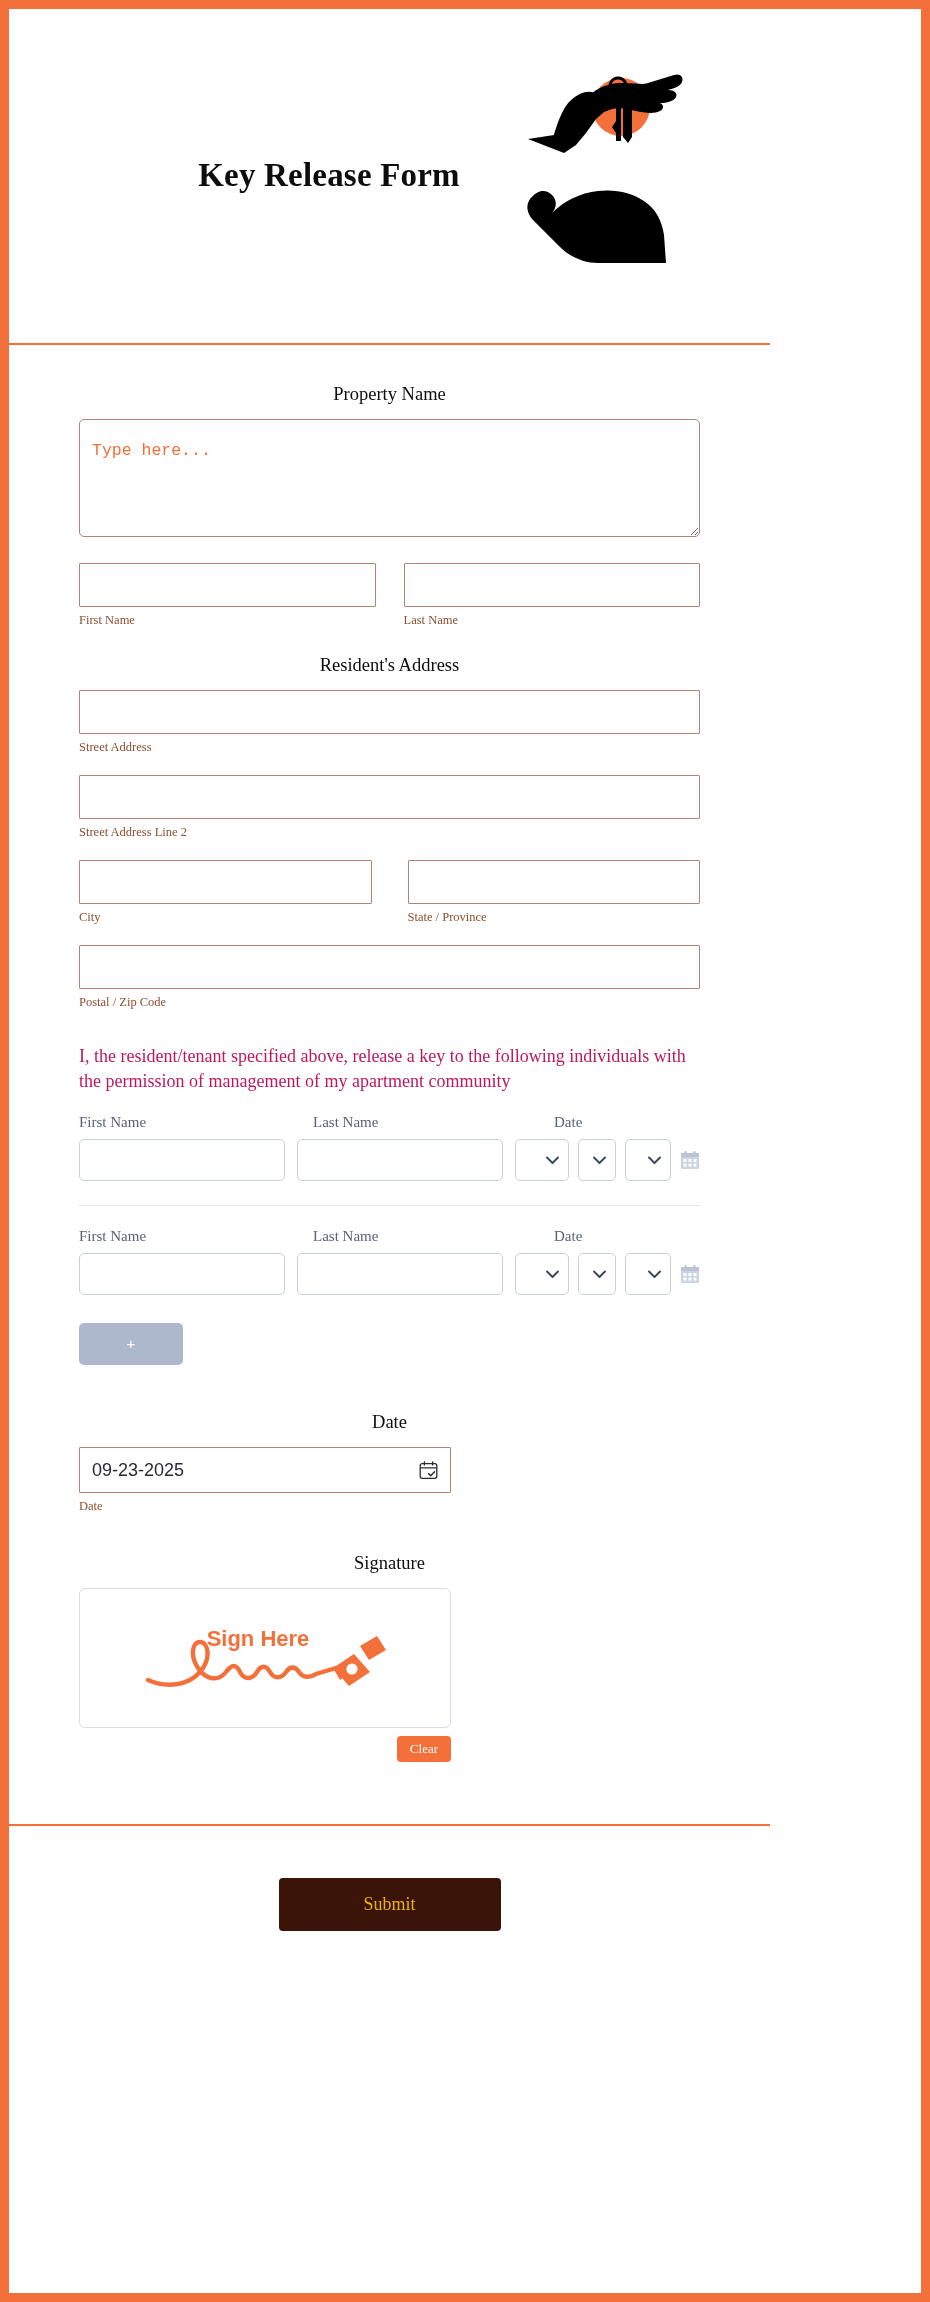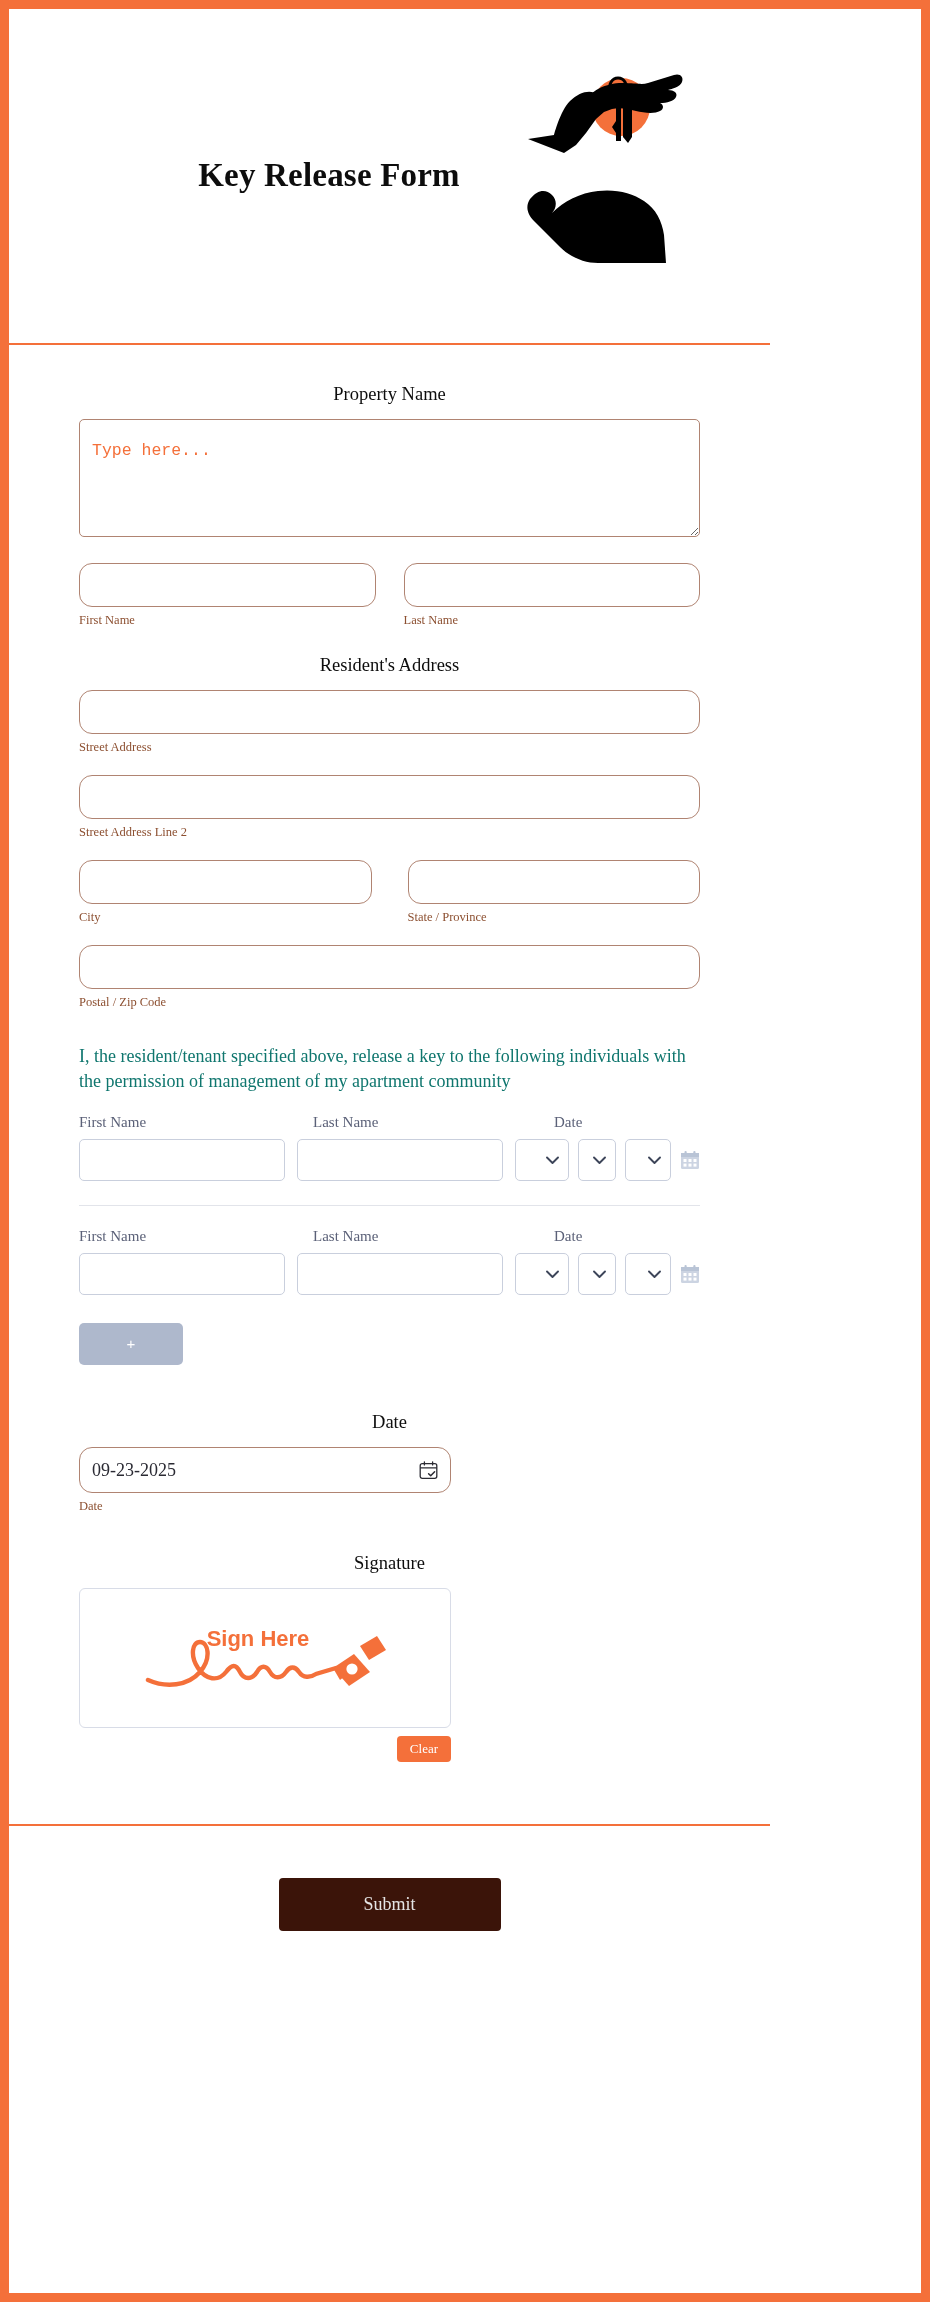--- a/index.html
+++ b/index.html
@@ -91,26 +91,26 @@
     margin-top: 6px;
     font-family: "Liberation Serif", "DejaVu Serif", serif;
   }
 
   .txt-input {
     display: block;
     box-sizing: border-box;
     width: 100%;
     height: 44px;
     border: 1.2px solid #b08472;
-    border-radius: 13px;
+    border-radius: 1px;
     background: #fff;
     font-size: 16px;
     color: #2a2a33;
     padding: 4px 12px;
-    font-family: Liberation Serif, serif;
+    font-family: Liberation Sans, sans-serif;
     outline: none;
   }
   .txt-area {
     display: block;
     box-sizing: border-box;
     width: 100%;
     height: 118px;
     border: 1.2px solid #b08472;
     border-radius: 5px;
     background: #fff;
@@ -127,21 +127,21 @@
   .two-col {
     display: flex;
     gap: 28px;
   }
   .two-col > div { flex: 1 1 0; min-width: 0; }
 
   
   .release-text {
     font-size: 18px;
     line-height: 1.38;
-    color: #0f766e;
+    color: #be185d;
     margin-bottom: 18px;
     max-width: 800px;
     font-family: "Liberation Serif", "DejaVu Serif", serif;
   }
   .rep-row { padding-top: 2px; }
   .rep-sep {
     border: 0;
     border-top: 1px solid #e2e4ea;
     margin: 24px 0 20px 0;
   }
@@ -281,21 +281,21 @@
   
   .footer {
     padding: 52px 0 0 0;
     text-align: center;
     background: #fff;
   }
   .submit-btn {
     width: 222px;
     height: 53px;
     background: #3b1409;
-    color: #e5e5e5;
+    color: #eab308;
     border: 0;
     border-radius: 4px;
     font-size: 18px;
     cursor: pointer;
     font-family: "Liberation Serif", "DejaVu Serif", serif;
   }
 </style>
 </head>
 <body>
 

